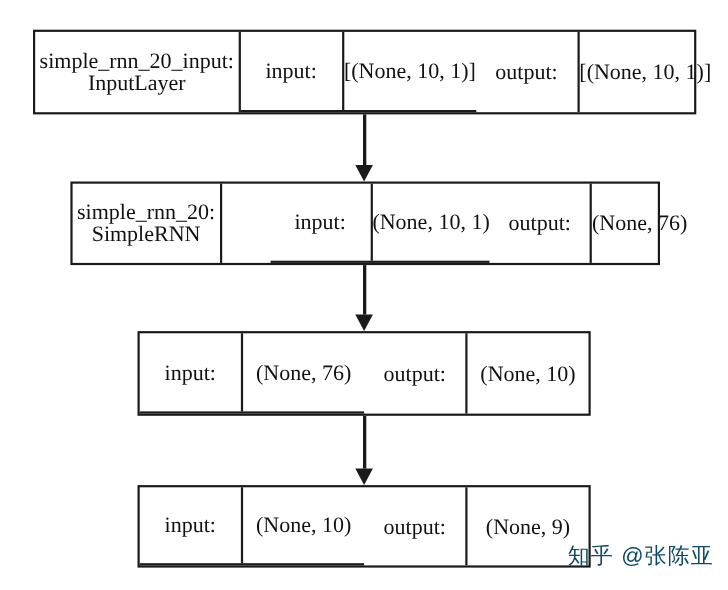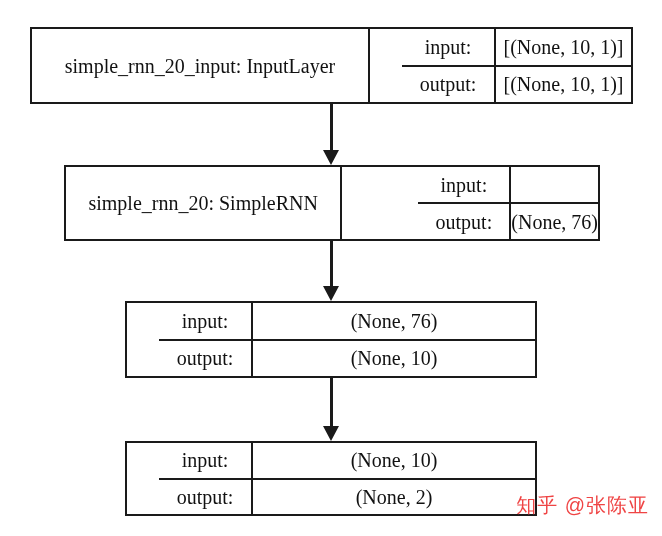--- a/index.html
+++ b/index.html
@@ -33,22 +33,21 @@
     border-right: 2px solid #1a1a1a;
     display: flex;
     align-items: center;
     justify-content: center;
     text-align: center;
     padding: 0 4px;
   }
   .io-table {
     flex: 1;
     display: flex;
-    flex-direction: column;
-    margin-left: 32px;
+    flex-direction: row;
   }
   .io-row {
     flex: 1;
     display: flex;
     min-height: 0;
   }
   .io-row-top {
     border-bottom: 2px solid #1a1a1a;
   }
   .io-label {
@@ -97,21 +96,21 @@
   .arrow2 { left: 323px; top: 241px; height: 60px; }
   .arrow3 { left: 323px; top: 378px; height: 63px; }
 
   
   .watermark {
     position: absolute;
     right: 13px;
     bottom: 17px;
     font-family: "Liberation Sans", "DejaVu Sans", sans-serif;
     font-size: 20px;
-    color: #ef4444;
+    color: #0c4a6e;
     white-space: nowrap;
     letter-spacing: 1px;
   }
 </style>
 </head>
 <body>
 
 <div class="canvas">
 
   <div class="node node1">
@@ -131,20 +130,21 @@
   <div class="arrow arrow1">
     <div class="arrow-line"></div>
     <div class="arrow-head"></div>
   </div>
 
   <div class="node node2">
     <div class="name-cell">simple_rnn_20: SimpleRNN</div>
     <div class="io-table">
       <div class="io-row io-row-top">
         <div class="io-label">input:</div>
+        <div class="io-value">(None, 10, 1)</div>
       </div>
       <div class="io-row">
         <div class="io-label">output:</div>
         <div class="io-value">(None, 76)</div>
       </div>
     </div>
   </div>
 
   <div class="arrow arrow2">
     <div class="arrow-line"></div>
@@ -170,20 +170,20 @@
   </div>
 
   <div class="node node4">
     <div class="io-table">
       <div class="io-row io-row-top">
         <div class="io-label">input:</div>
         <div class="io-value">(None, 10)</div>
       </div>
       <div class="io-row">
         <div class="io-label">output:</div>
-        <div class="io-value">(None, 2)</div>
+        <div class="io-value">(None, 9)</div>
       </div>
     </div>
   </div>
 
   <div class="watermark">知乎 @张陈亚</div>
 
 </div>
 
 </body></html>

